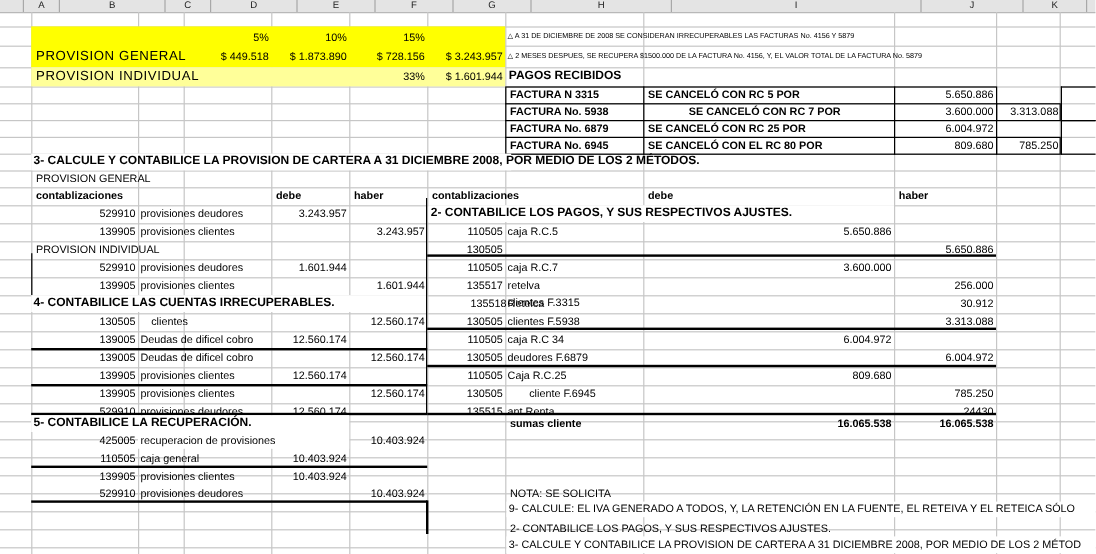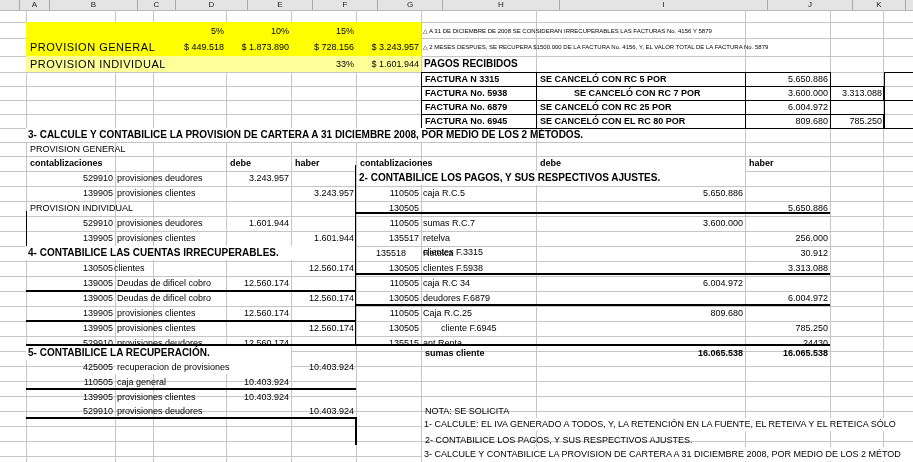--- a/index.html
+++ b/index.html
@@ -154,21 +154,21 @@
 <div class="cell r" style="left:26px;top:216px;width:89px;">529910</div>
 <div class="cell" style="left:115px;top:216px;">provisiones deudores</div>
 <div class="cell r" style="left:153px;top:216px;width:138px;">1.601.944</div>
 <div class="cell r" style="left:26px;top:231px;width:89px;">139905</div>
 <div class="cell" style="left:115px;top:231px;">provisiones clientes</div>
 <div class="cell r" style="left:291px;top:231px;width:65px;">1.601.944</div>
 <div class="vthick" style="left:26px;top:211px;height:35px;width:1px;"></div>
 
 <div class="cell w b" style="left:26px;top:246px;width:330px;font-size:10px;">4- CONTABILICE LAS CUENTAS IRRECUPERABLES.</div>
 <div class="cell r" style="left:26px;top:261px;width:89px;">130505</div>
-<div class="cell" style="left:112px;top:261px;">clientes</div>
+<div class="cell" style="left:124px;top:261px;">clientes</div>
 <div class="cell r" style="left:291px;top:261px;width:65px;">12.560.174</div>
 <div class="cell r" style="left:26px;top:276px;width:89px;">139005</div>
 <div class="cell" style="left:115px;top:276px;">Deudas de dificel cobro</div>
 <div class="cell r" style="left:153px;top:276px;width:138px;">12.560.174</div>
 <div class="thick" style="left:26px;top:290px;width:330px;"></div>
 <div class="cell r" style="left:26px;top:291px;width:89px;">139005</div>
 <div class="cell" style="left:115px;top:291px;">Deudas de dificel cobro</div>
 <div class="cell r" style="left:291px;top:291px;width:65px;">12.560.174</div>
 <div class="cell r" style="left:26px;top:306px;width:89px;">139905</div>
 <div class="cell" style="left:115px;top:306px;">provisiones clientes</div>
@@ -206,26 +206,26 @@
 <div class="cell w b" style="left:357px;top:171px;width:388px;font-size:10px;">2- CONTABILICE LOS PAGOS, Y SUS RESPECTIVOS AJUSTES.</div>
 
 <div class="cell r" style="left:356px;top:186px;width:65px;">110505</div>
 <div class="cell" style="left:421px;top:186px;">caja R.C.5</div>
 <div class="cell r" style="left:536px;top:186px;width:209px;">5.650.886</div>
 <div class="cell r" style="left:356px;top:201px;width:65px;">130505</div>
 <div class="cell" style="left:421px;top:201px;margin-top:44px;">clientes F.3315</div>
 <div class="cell r" style="left:745px;top:201px;width:85px;">5.650.886</div>
 <div class="thick" style="left:356px;top:212px;width:474px;"></div>
 <div class="cell r" style="left:356px;top:216px;width:65px;">110505</div>
-<div class="cell" style="left:421px;top:216px;">sumas R.C.7</div>
+<div class="cell" style="left:421px;top:216px;">caja R.C.7</div>
 <div class="cell r" style="left:536px;top:216px;width:209px;">3.600.000</div>
 <div class="cell r" style="left:356px;top:231px;width:65px;">135517</div>
 <div class="cell" style="left:421px;top:231px;">retelva</div>
 <div class="cell r" style="left:745px;top:231px;width:85px;">256.000</div>
-<div class="cell r" style="left:340px;top:246px;width:65px;padding-left:36px;">135518</div>
+<div class="cell r" style="left:356px;top:246px;width:65px;padding-left:36px;">135518</div>
 <div class="cell" style="left:421px;top:246px;">Retelca</div>
 <div class="cell r" style="left:745px;top:246px;width:85px;">30.912</div>
 <div class="cell r" style="left:356px;top:261px;width:65px;">130505</div>
 <div class="cell" style="left:421px;top:261px;text-align:center;">clientes F.5938</div>
 <div class="cell r" style="left:745px;top:261px;width:85px;">3.313.088</div>
 <div class="thick" style="left:356px;top:273px;width:474px;"></div>
 <div class="cell r" style="left:356px;top:276px;width:65px;">110505</div>
 <div class="cell" style="left:421px;top:276px;">caja R.C 34</div>
 <div class="cell r" style="left:536px;top:276px;width:209px;">6.004.972</div>
 <div class="cell r" style="left:356px;top:291px;width:65px;">130505</div>
@@ -240,16 +240,16 @@
 <div class="cell r" style="left:745px;top:321px;width:85px;">785.250</div>
 <div class="cell r" style="left:356px;top:336px;width:65px;">135515</div>
 <div class="cell" style="left:421px;top:336px;">ant Renta</div>
 <div class="cell r" style="left:745px;top:336px;width:85px;">24430</div>
 <div class="thick" style="left:356px;top:344px;width:474px;"></div>
 <div class="cell b" style="left:423px;top:346px;">sumas cliente</div>
 <div class="cell r b" style="left:536px;top:346px;width:209px;">16.065.538</div>
 <div class="cell r b" style="left:745px;top:346px;width:85px;">16.065.538</div>
 
 <div class="cell" style="left:423px;top:404px;">NOTA: SE SOLICITA</div>
-<div class="cell w" style="left:422px;top:418px;width:491px;height:13px;line-height:13px;">1- CALCULE: EL IVA GENERADO A TODOS,  Y, LA RETENCIÓN EN LA FUENTE, EL RETEIVA Y EL RETEICA SÓLO</div>
+<div class="cell w" style="left:422px;top:418px;width:491px;height:13px;line-height:13px;">9- CALCULE: EL IVA GENERADO A TODOS,  Y, LA RETENCIÓN EN LA FUENTE, EL RETEIVA Y EL RETEICA SÓLO</div>
 <div class="cell" style="left:423px;top:433px;">2- CONTABILICE LOS PAGOS, Y SUS RESPECTIVOS AJUSTES.</div>
 
 <div class="cell w" style="left:422px;top:447px;width:491px;height:14px;">3- CALCULE Y CONTABILICE LA PROVISION DE CARTERA A 31 DICIEMBRE 2008, POR MEDIO DE LOS 2 MÉTOD</div>
 
 </body></html>

